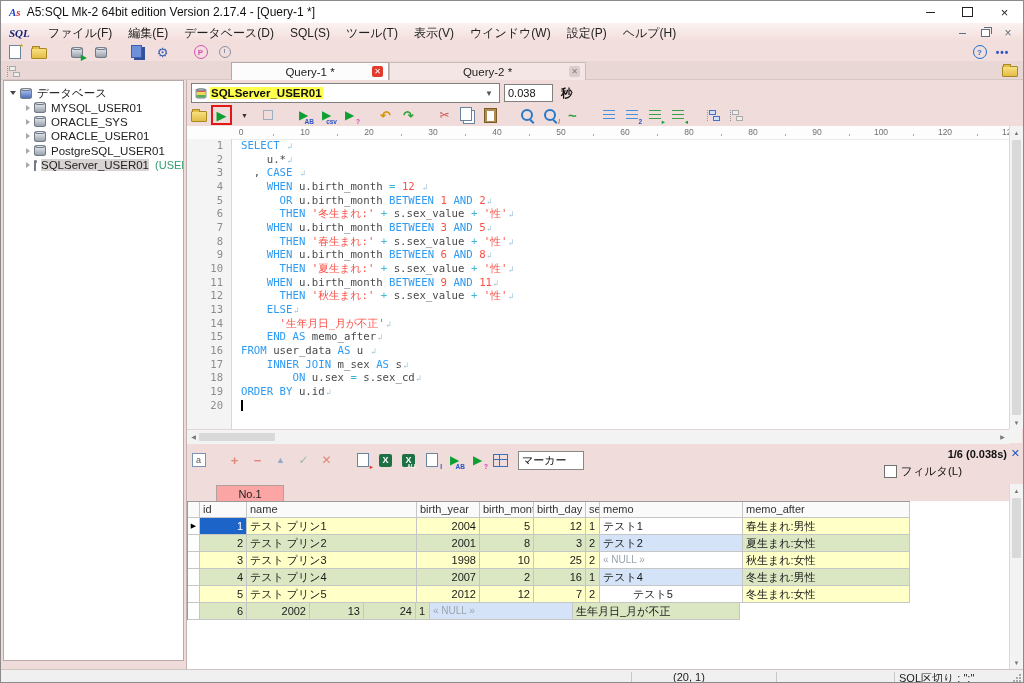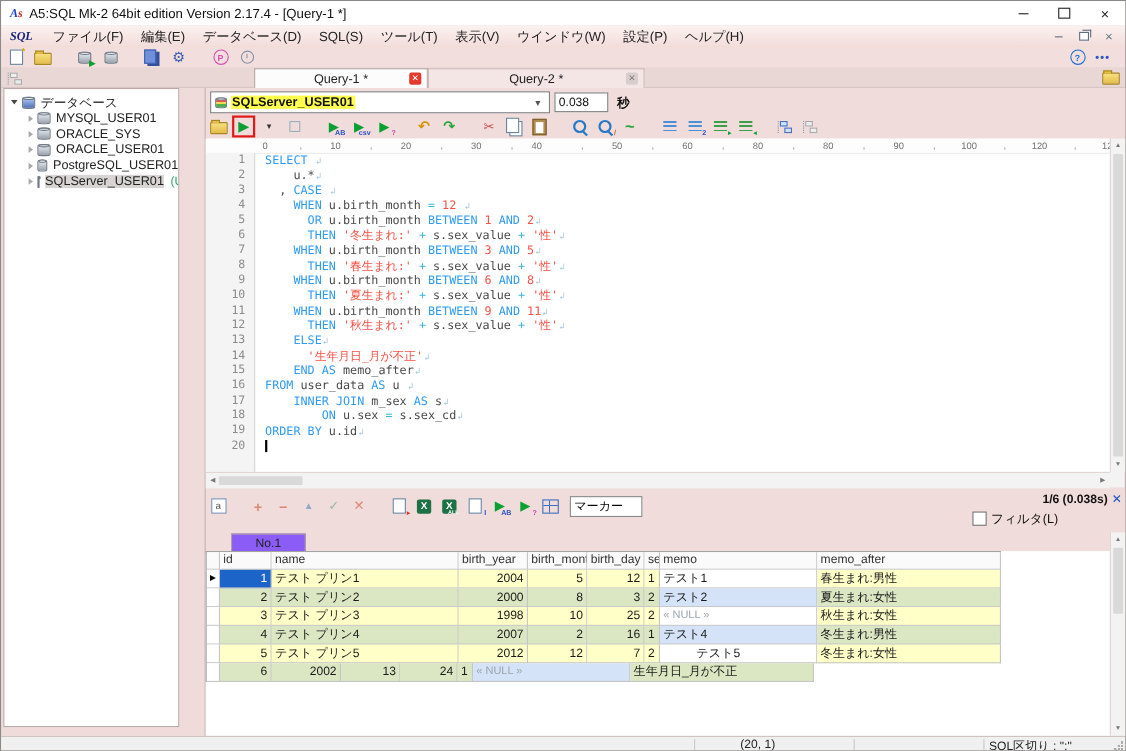--- a/index.html
+++ b/index.html
@@ -64,21 +64,21 @@
   .redbox{outline:2px solid #e01818;outline-offset:0px}
   
   #tabrow{position:absolute;left:0;top:60px;width:100%;height:19px;background:#e9d7d5;border-bottom:1px solid #d8c6c4;box-sizing:border-box}
   .qtab{position:absolute;top:1px;height:18px;display:flex;align-items:center;justify-content:center;font-size:11.5px;color:#222;box-sizing:border-box}
   #qtab1{left:230px;width:158px;background:#fdfcfc;border:1px solid #b7a7a5;border-bottom:none}
   #qtab2{left:388px;width:197px;background:#f3e6e4;border:1px solid #cdbbb9;border-bottom:none}
   .tabx{position:absolute;right:5px;top:3px;width:11px;height:11px;font-size:8px;line-height:11px;text-align:center;border-radius:2px}
   .tabx.red{background:#e23b2e;color:#fff}
   .tabx.gray{background:#d9cecd;color:#857a79}
   
-  #tree-panel{position:absolute;left:2px;top:79px;width:160px;height:581px;background:#fff;border:1px solid #b9aaa8;box-sizing:border-box;font-size:11.5px;color:#222;overflow:hidden;padding-top:5px}
+  #tree-panel{position:absolute;left:2px;top:79px;width:181px;height:581px;background:#fff;border:1px solid #b9aaa8;box-sizing:border-box;font-size:11.5px;color:#222;overflow:hidden;padding-top:5px}
   .trow{height:14.4px;display:flex;align-items:center;white-space:nowrap;padding-left:6px}
   .trow .lbl{margin-left:5px}
   .trow.child{padding-left:22px}
   .tsel{background:#d8d4d3}
   .tnote{color:#2fa06a;margin-left:6px;font-size:11px}
   .chev-c{width:0;height:0;border-left:4px solid #a8a8a8;border-top:3.5px solid transparent;border-bottom:3.5px solid transparent;margin-right:4px}
   .chev-e{width:0;height:0;border-top:4px solid #484848;border-left:3.5px solid transparent;border-right:3.5px solid transparent;margin-right:4px}
   
   #child{position:absolute;left:185px;top:79px;width:838px;height:589px;background:#f0dcda;border-left:1px solid #c4b2b0;border-right:1px solid #c4b2b0;box-sizing:border-box}
   #conn-combo{position:absolute;left:190px;top:82px;width:309px;height:20px;background:#fff;border:1px solid #808080;display:flex;align-items:center;box-sizing:border-box;font-size:11.5px}
@@ -105,21 +105,21 @@
   #ed-corner{left:1008px;top:428px;width:13px;height:14px;background:#f3f3f3}
   .sb-arrow{position:absolute;display:flex;align-items:center;justify-content:center;width:13px;height:13px}
   .thumb{position:absolute;background:#d9d9d9;border-radius:1px}
   
   #res-toolbar{position:absolute;left:189px;top:449px;height:20px;display:flex;align-items:center;gap:6px}
   #marker-input{width:66px;height:19px;border:1px solid #888;background:#fff;font-size:11px;padding:0 3px;box-sizing:border-box;font-family:"Liberation Sans",sans-serif;margin-left:3px}
   #res-count{position:absolute;right:16px;top:447px;font-weight:bold;font-size:11px;color:#111}
   #res-close{position:absolute;right:3px;top:446px;color:#2157c8;font-weight:bold;font-size:11px}
   #filter-row{position:absolute;right:61px;top:463px;display:flex;align-items:center;gap:4px;font-size:11.5px;color:#111}
   .cb{width:11px;height:11px;border:1px solid #707070;background:#fff;display:inline-block}
-  #res-tab{position:absolute;left:209px;top:484px;width:68px;height:16px;background:#8b5cf6;border:1px solid #b0a09e;border-bottom:none;font-size:11px;display:flex;align-items:center;justify-content:center;box-sizing:border-box;color:#222}
+  #res-tab{position:absolute;left:215px;top:484px;width:68px;height:16px;background:#fca5a5;border:1px solid #b0a09e;border-bottom:none;font-size:11px;display:flex;align-items:center;justify-content:center;box-sizing:border-box;color:#222}
   #grid-wrap{position:absolute;left:186px;top:500px;width:822px;height:168px;background:#fff}
   #grid{position:absolute;left:0;top:0;border-top:1px solid #9a9a9a;border-left:1px solid #9a9a9a;font-size:11px;color:#1a1a1a}
   .grow{display:flex}
   .gc{border-right:1px solid #c6c6c6;border-bottom:1px solid #c6c6c6;height:17px;line-height:16px;padding:0 3px;box-sizing:border-box;overflow:hidden;white-space:nowrap}
   .ghead .gc{height:16px;line-height:15px;background:#fafafa;color:#333}
   .ar{text-align:right}
   .bg-y{background:var(--rowy)} .bg-g{background:var(--rowg)} .bg-w{background:var(--memw)} .bg-b{background:var(--memb)}
   .nul{color:#9aa4ae;font-size:10px}
   .selcell{background:var(--sel);color:#fff}
   .mark{width:12px;padding:0;text-align:center;font-size:7px;background:#fff;color:#000;line-height:16px}
@@ -360,21 +360,21 @@
   <div id="editor-frame">
     <div id="ruler">
         <span class="rnum" style="left: 54px;">0</span>
         <span class="rdot" style="left: 86px;"></span>
         <span class="rnum" style="left: 118px;">10</span>
         <span class="rdot" style="left: 150px;"></span>
         <span class="rnum" style="left: 182px;">20</span>
         <span class="rdot" style="left: 214px;"></span>
         <span class="rnum" style="left: 246px;">30</span>
         <span class="rdot" style="left: 278px;"></span>
-        <span class="rnum" style="left: 301px;">40</span>
+        <span class="rnum" style="left: 310px;">40</span>
         <span class="rdot" style="left: 342px;"></span>
         <span class="rnum" style="left: 374px;">50</span>
         <span class="rdot" style="left: 406px;"></span>
         <span class="rnum" style="left: 438px;">60</span>
         <span class="rdot" style="left: 470px;"></span>
         <span class="rnum" style="left: 502px;">80</span>
         <span class="rdot" style="left: 534px;"></span>
         <span class="rnum" style="left: 566px;">80</span>
         <span class="rdot" style="left: 598px;"></span>
         <span class="rnum" style="left: 630px;">90</span>
@@ -501,21 +501,21 @@
           <div class="gc bg-y ar" style="width: 54px;">5</div>
           <div class="gc bg-y ar" style="width: 52px;">12</div>
           <div class="gc bg-y" style="width: 14px;">1</div>
           <div class="gc bg-w" style="width: 143px;">テスト1</div>
           <div class="gc bg-y" style="width: 167px;">春生まれ:男性</div>
         </div>
         <div class="grow">
           <div class="gc mark"></div>
           <div class="gc bg-g ar" style="width: 47px;">2</div>
           <div class="gc bg-g" style="width: 170px;">テスト プリン2</div>
-          <div class="gc bg-g ar" style="width: 63px;">2000</div>
+          <div class="gc bg-g ar" style="width: 63px;">2001</div>
           <div class="gc bg-g ar" style="width: 54px;">8</div>
           <div class="gc bg-g ar" style="width: 52px;">3</div>
           <div class="gc bg-g" style="width: 14px;">2</div>
           <div class="gc bg-b" style="width: 143px;">テスト2</div>
           <div class="gc bg-g" style="width: 167px;">夏生まれ:女性</div>
         </div>
         <div class="grow">
           <div class="gc mark"></div>
           <div class="gc bg-y ar" style="width: 47px;">3</div>
           <div class="gc bg-y" style="width: 170px;">テスト プリン3</div>

